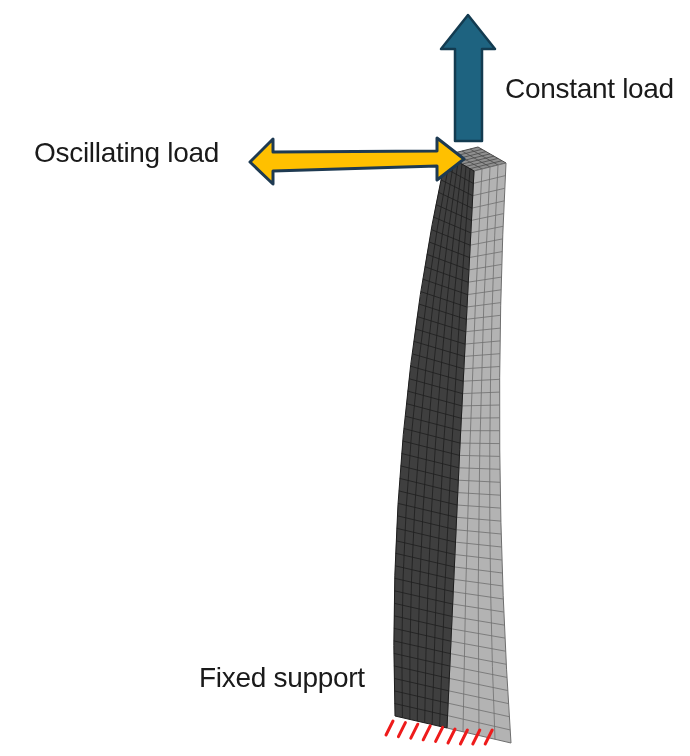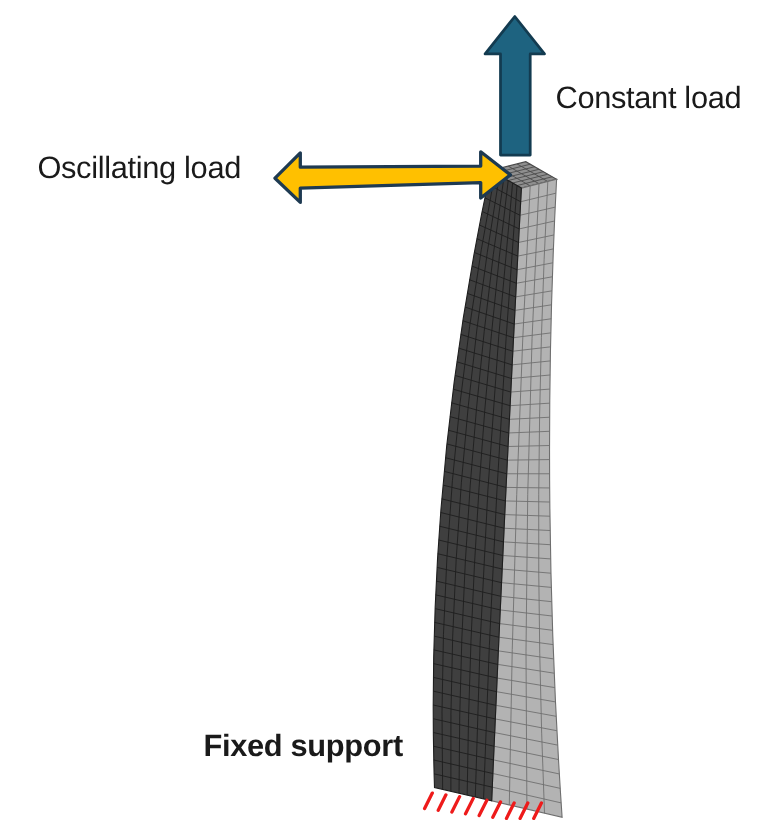--- a/index.html
+++ b/index.html
@@ -8,21 +8,21 @@
     background:var(--bg,#fff);
     font-family:"Liberation Sans",sans-serif;
   }
   #diagram-svg{position:absolute;left:0;top:0;display:block;}
   .label{
     position:absolute;color:var(--text,#1a1a1a);
     font-size:28px;line-height:1.2;letter-spacing:-0.3px;white-space:nowrap;
   }
   #lbl-constant{left:505px;top:55px;margin-top:17px;}
   #lbl-osc{left:34px;top:136px;text-align:right;}
-  #lbl-fixed{left:185px;top:661px;font-weight:bold;}
+  #lbl-fixed{left:199px;top:661px;}
   .arrow-up{
     fill:var(--const-fill,#1e6380);stroke:var(--const-line,#133b50);
     stroke-width:2.5;stroke-linejoin:round;
   }
   .arrow-double{
     fill:var(--osc-fill,#ffc000);stroke:var(--osc-line,#1e3a52);
     stroke-width:3;stroke-linejoin:round;
   }
 </style>
 </head>

